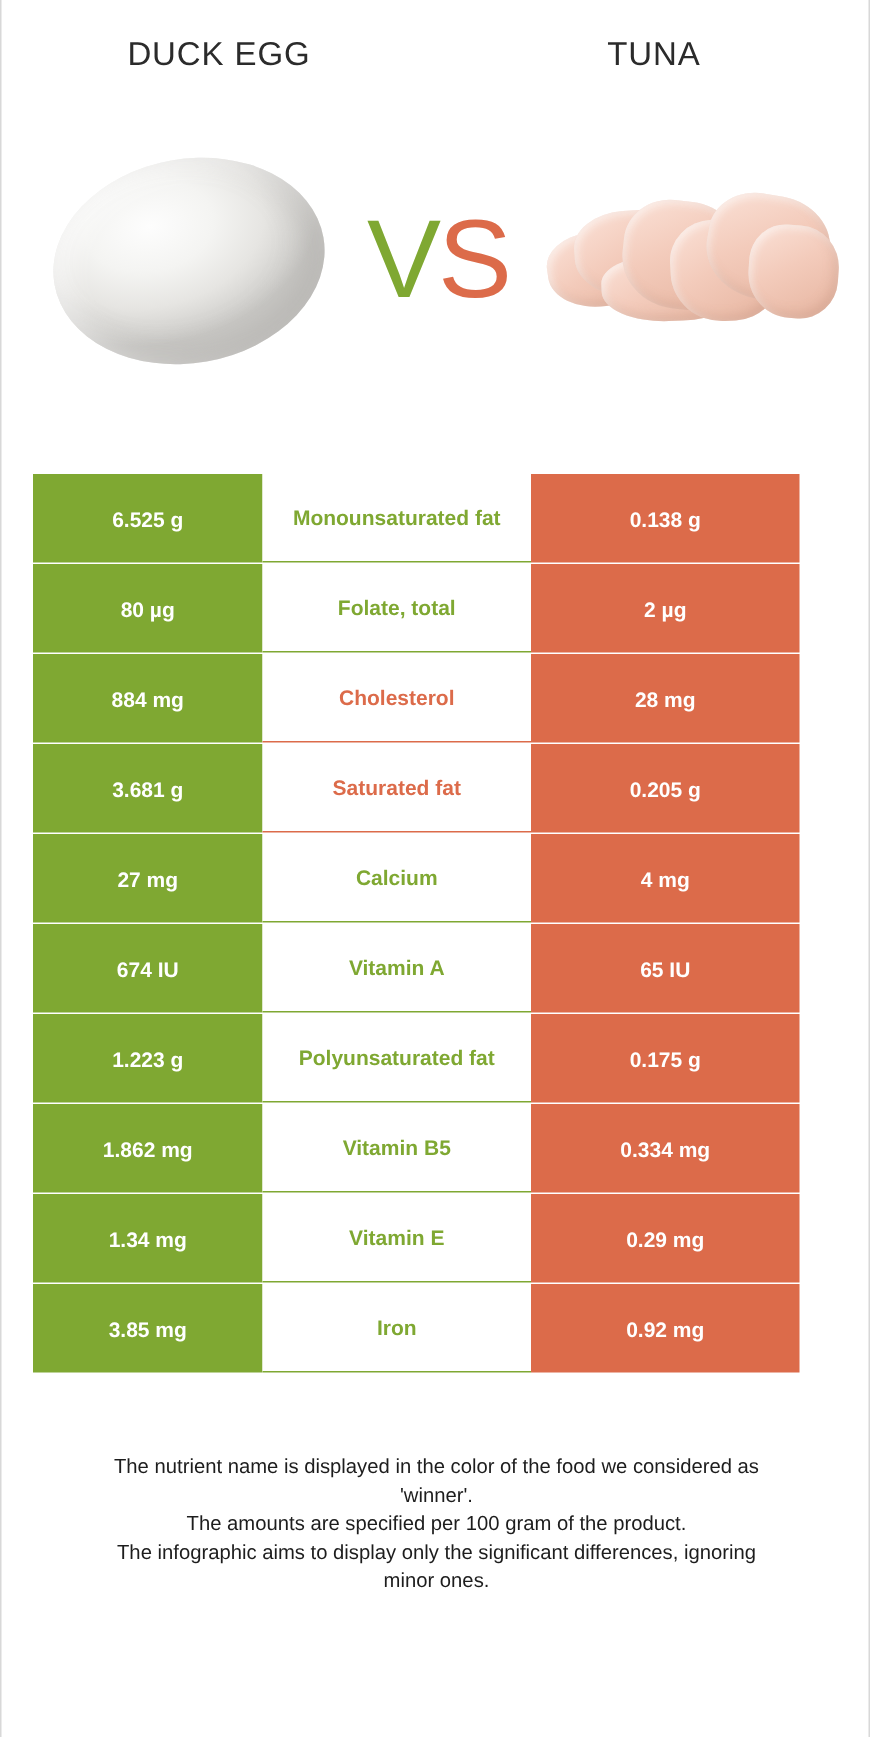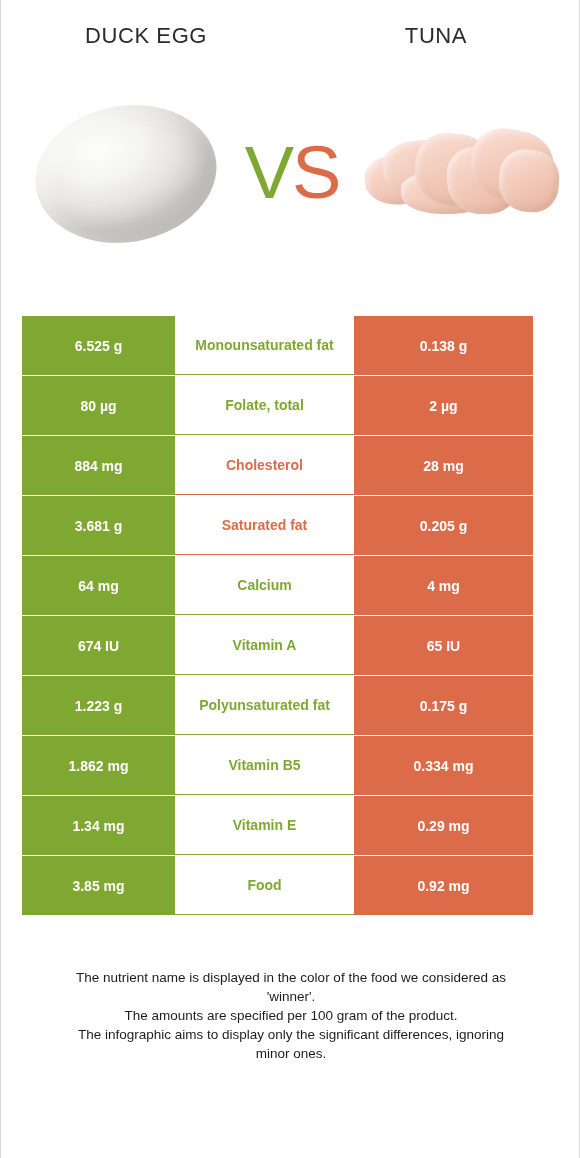--- a/index.html
+++ b/index.html
@@ -226,21 +226,21 @@
         <div class="cell cell-left">884 mg</div>
         <div class="cell cell-mid win-orange">Cholesterol</div>
         <div class="cell cell-right">28 mg</div>
       </div>
       <div class="row">
         <div class="cell cell-left">3.681 g</div>
         <div class="cell cell-mid win-orange">Saturated fat</div>
         <div class="cell cell-right">0.205 g</div>
       </div>
       <div class="row">
-        <div class="cell cell-left">64 mg</div>
+        <div class="cell cell-left">27 mg</div>
         <div class="cell cell-mid win-green">Calcium</div>
         <div class="cell cell-right">4 mg</div>
       </div>
       <div class="row">
         <div class="cell cell-left">674 IU</div>
         <div class="cell cell-mid win-green">Vitamin A</div>
         <div class="cell cell-right">65 IU</div>
       </div>
       <div class="row">
         <div class="cell cell-left">1.223 g</div>
@@ -252,21 +252,21 @@
         <div class="cell cell-mid win-green">Vitamin B5</div>
         <div class="cell cell-right">0.334 mg</div>
       </div>
       <div class="row">
         <div class="cell cell-left">1.34 mg</div>
         <div class="cell cell-mid win-green">Vitamin E</div>
         <div class="cell cell-right">0.29 mg</div>
       </div>
       <div class="row">
         <div class="cell cell-left">3.85 mg</div>
-        <div class="cell cell-mid win-green">Food</div>
+        <div class="cell cell-mid win-green">Iron</div>
         <div class="cell cell-right">0.92 mg</div>
       </div>
     </div>
 
   <div class="footer">
     <p>The nutrient name is displayed in the color of the food we considered as</p>
     <p>'winner'.</p>
     <p>The amounts are specified per 100 gram of the product.</p>
     <p>The infographic aims to display only the significant differences, ignoring</p>
     <p>minor ones.</p>

